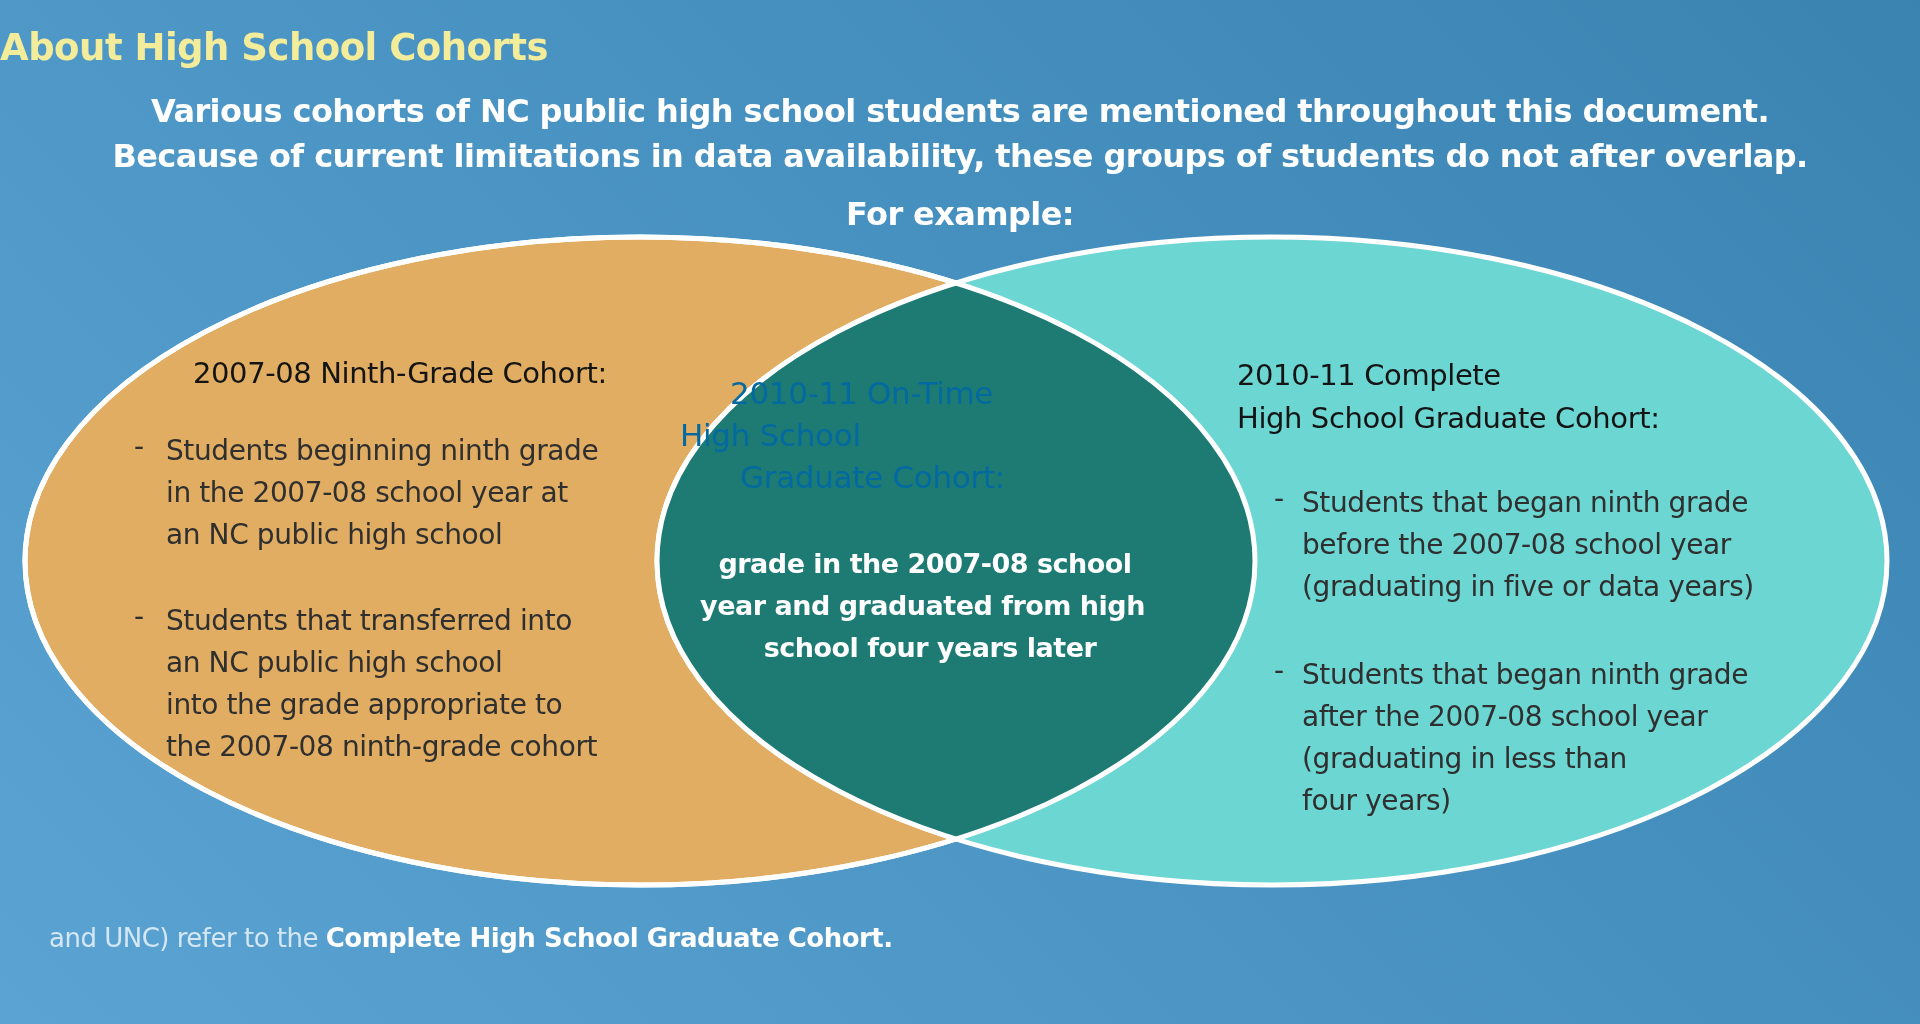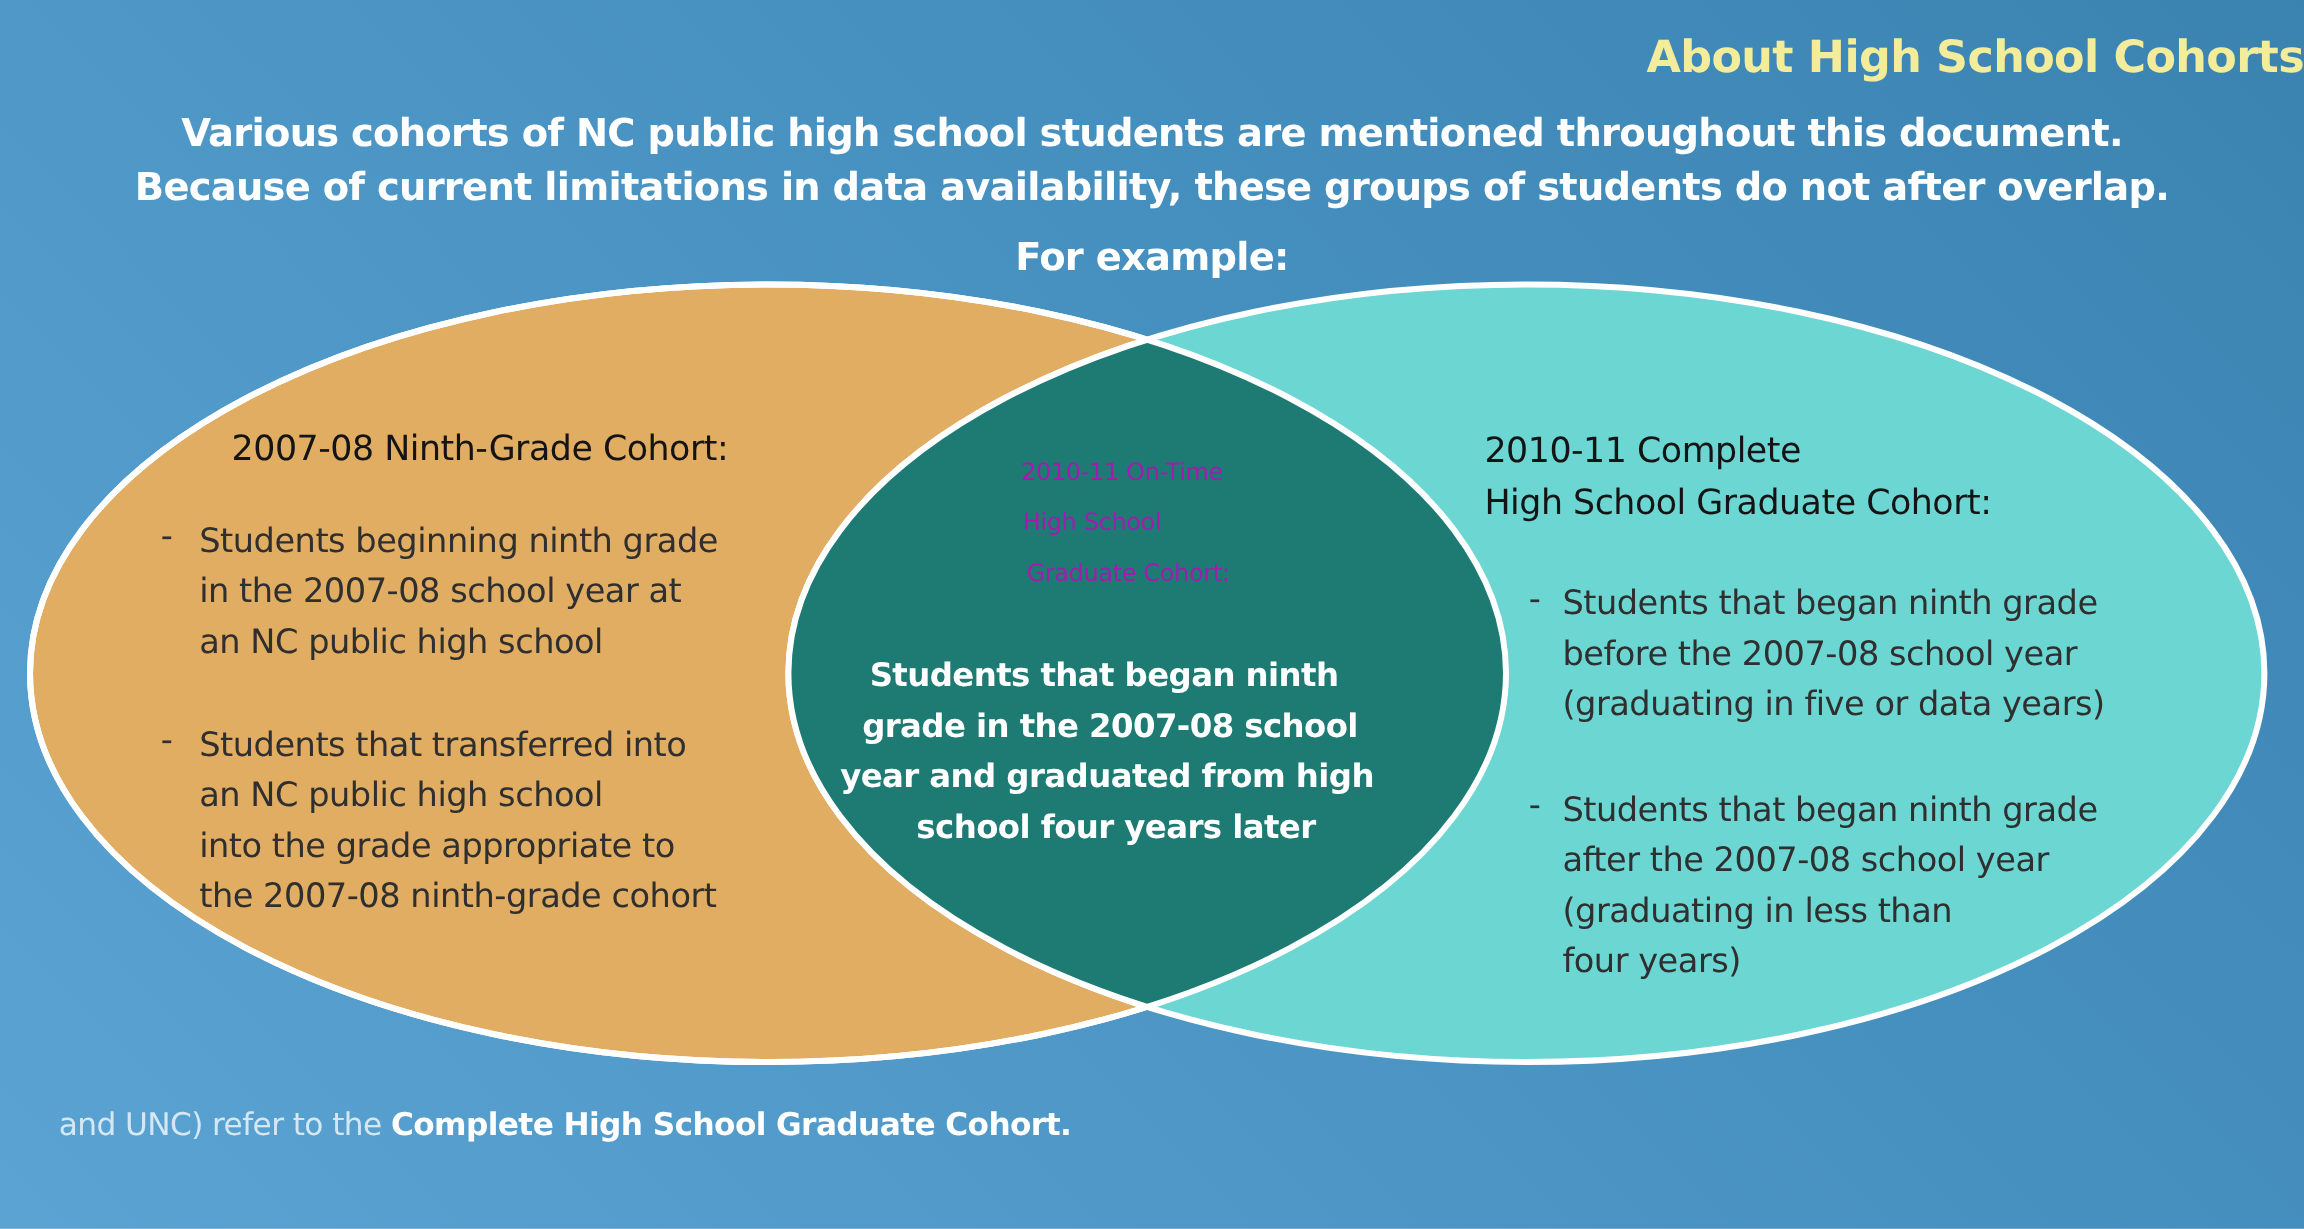--- a/index.html
+++ b/index.html
@@ -3,31 +3,31 @@
 <meta charset="utf-8">
 <style>
   html, body { margin:0; padding:0; }
   body {
     width:1920px; height:1024px; overflow:hidden; position:relative;
     background: linear-gradient(225deg, #3a83b1 0%, #4690c0 40%, #5aa3d2 100%);
     font-family: "DejaVu Sans", "Liberation Sans", sans-serif;
   }
   .abs { position:absolute; }
   .title {
-    left:0; width:1920px; top:26px; text-align:right;
+    left:0; width:1920px; top:26px; text-align:left;
     color:#f3ec9a; font-size:37px; font-weight:bold; letter-spacing:-0.5px;
   }
   .intro {
     left:0; width:1920px; text-align:center; color:#ffffff;
     font-size:32px; font-weight:bold; letter-spacing:-0.6px;
   }
   svg.venn { position:absolute; left:0; top:0; }
   .txt-dark { color:#2f2f2f; font-size:28px; letter-spacing:-0.4px; }
   .hd-dark  { color:#141414; font-size:29px; font-weight:normal; letter-spacing:-0.4px; }
-  .lens-hd  { color:#a21caf; font-size:20px; letter-spacing:-0.3px; text-align:center; }
+  .lens-hd  { color:#0369a1; font-size:31px; letter-spacing:-0.3px; }
   .lens-tx  { color:#ffffff; font-size:27px; font-weight:bold; letter-spacing:-0.5px; text-align:center; }
   .line { white-space:nowrap; line-height:42px; }
   .dash { position:absolute; }
   .note {
     left:49px; color:#d4e7f3; font-size:26px; letter-spacing:-0.5px; line-height:42px;
   }
   .note b { color:#ffffff; }
 </style>
 </head>
 <body>
@@ -67,21 +67,20 @@
   <div class="line">the 2007-08 ninth-grade cohort</div>
 </div>
 
 <div class="abs lens-hd" style="left:760px; width:380px; top:372px;">
   <div class="line" style="margin-left:-30px;">2010-11 On-Time</div>
   <div class="line" style="margin-left:-80px;">High School</div>
   <div class="line" style="margin-left:-20px;">Graduate Cohort:</div>
 </div>
 
 <div class="abs lens-tx" style="left:680px; width:510px; top:543px;">
-  <div class="line" style="margin-left:-30px;">Students that began ninth</div>
   <div class="line" style="margin-left:-20px;">grade in the 2007-08 school</div>
   <div class="line" style="margin-left:-25px;">year and graduated from high</div>
   <div class="line" style="margin-left:-10px;">school four years later</div>
 </div>
 
 <div class="abs hd-dark" style="left:1237px; top:354px; line-height:43px;">
   <div class="line" style="line-height:43px;">2010-11 Complete</div>
   <div class="line" style="line-height:43px;">High School Graduate Cohort:</div>
 </div>
 

